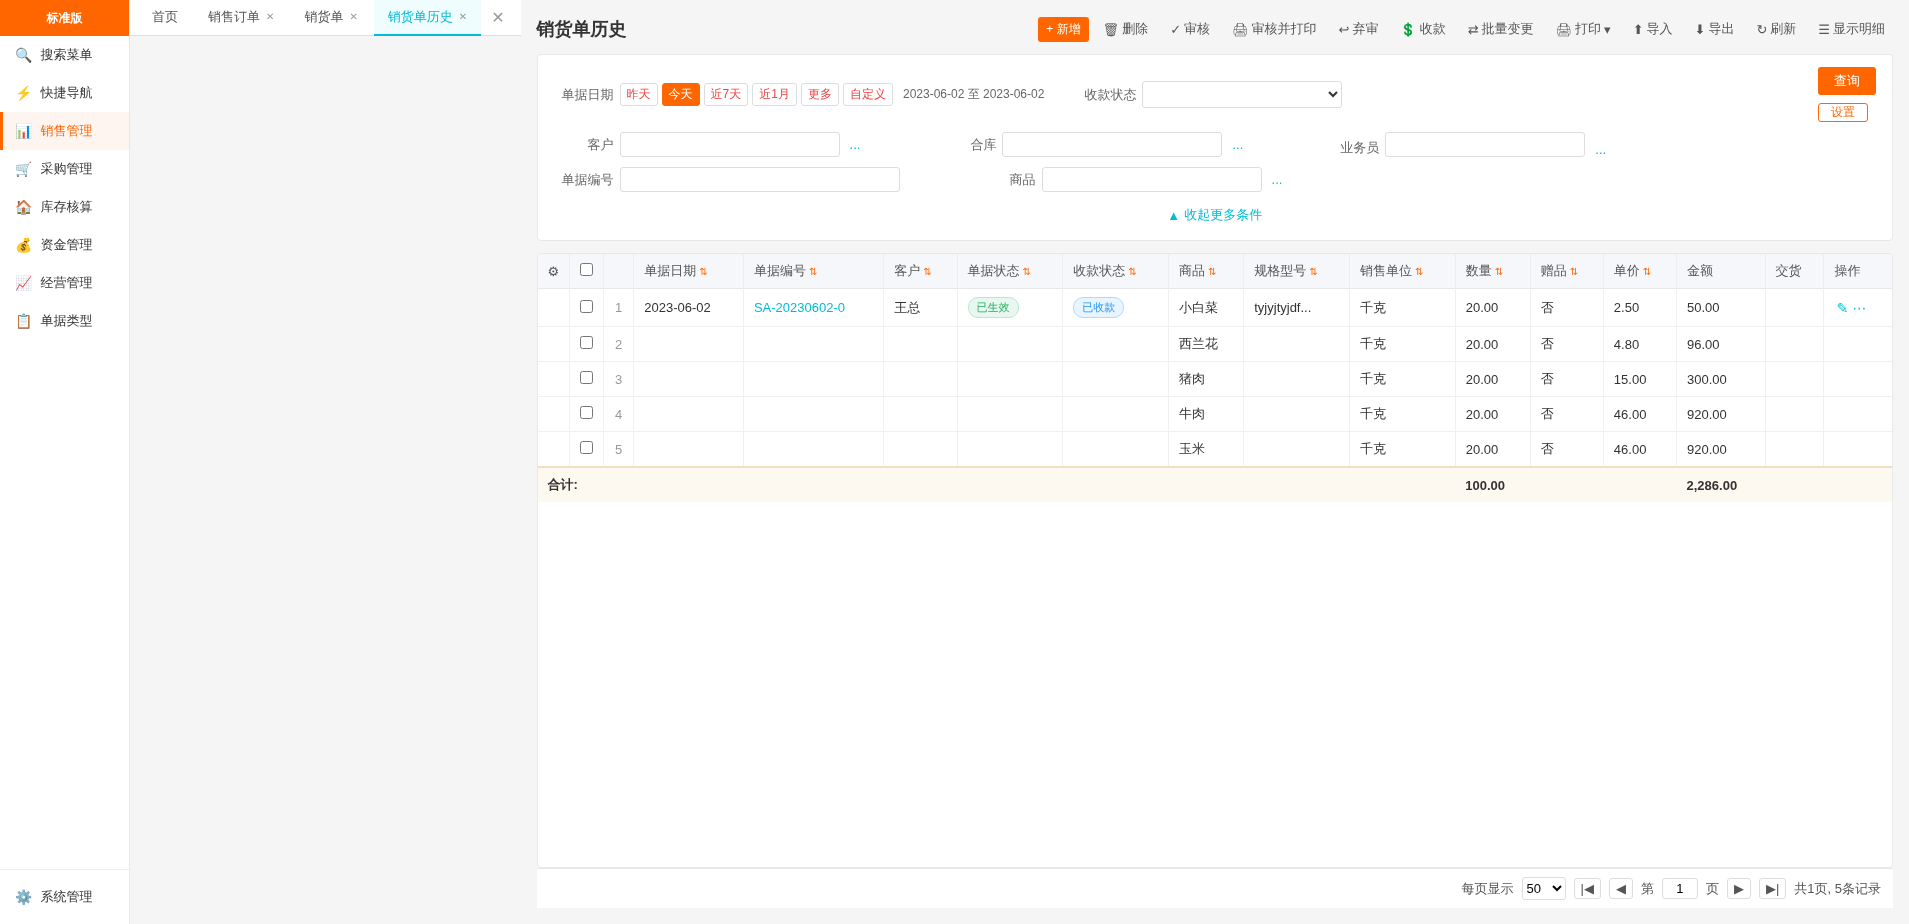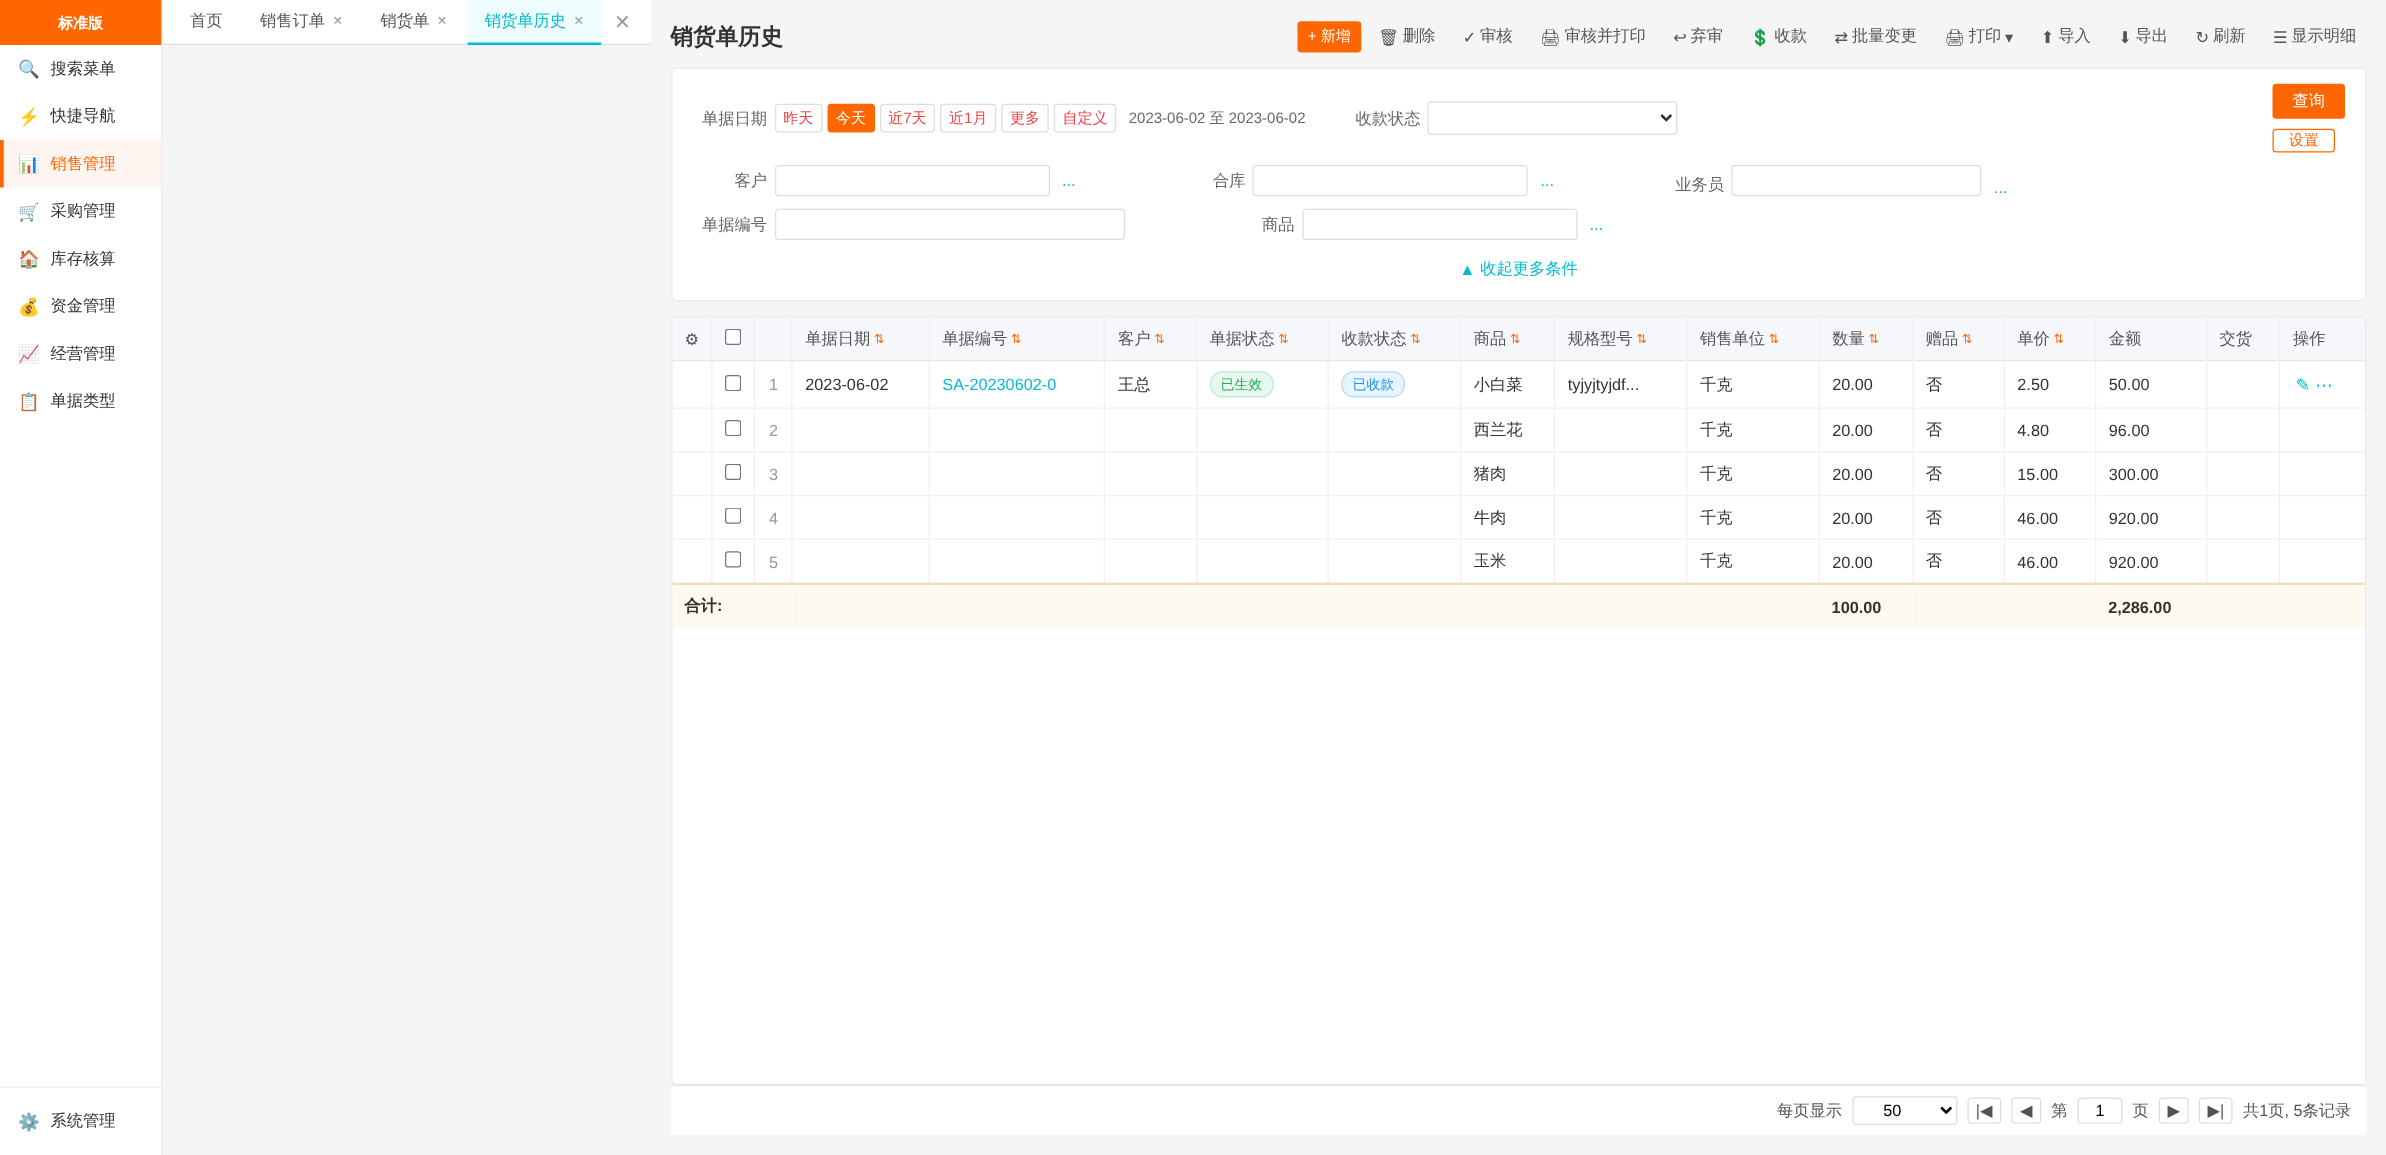--- a/index.html
+++ b/index.html
@@ -299,21 +299,21 @@
       padding: 8px 12px;
       gap: 8px;
       background: #fff;
       border-top: 1px solid #e8e8e8;
       font-size: 12px;
       color: #555;
     }
     .per-page-select {
       border: 1px solid #ddd;
       border-radius: 3px;
-      padding: 2px 20px;
+      padding: 2px 0;
       outline: none;
       background: #fff;
     }
     .page-nav-btn {
       border: 1px solid #ddd;
       background: #fff;
       padding: 2px 6px;
       cursor: pointer;
       border-radius: 3px;
       color: #555;

